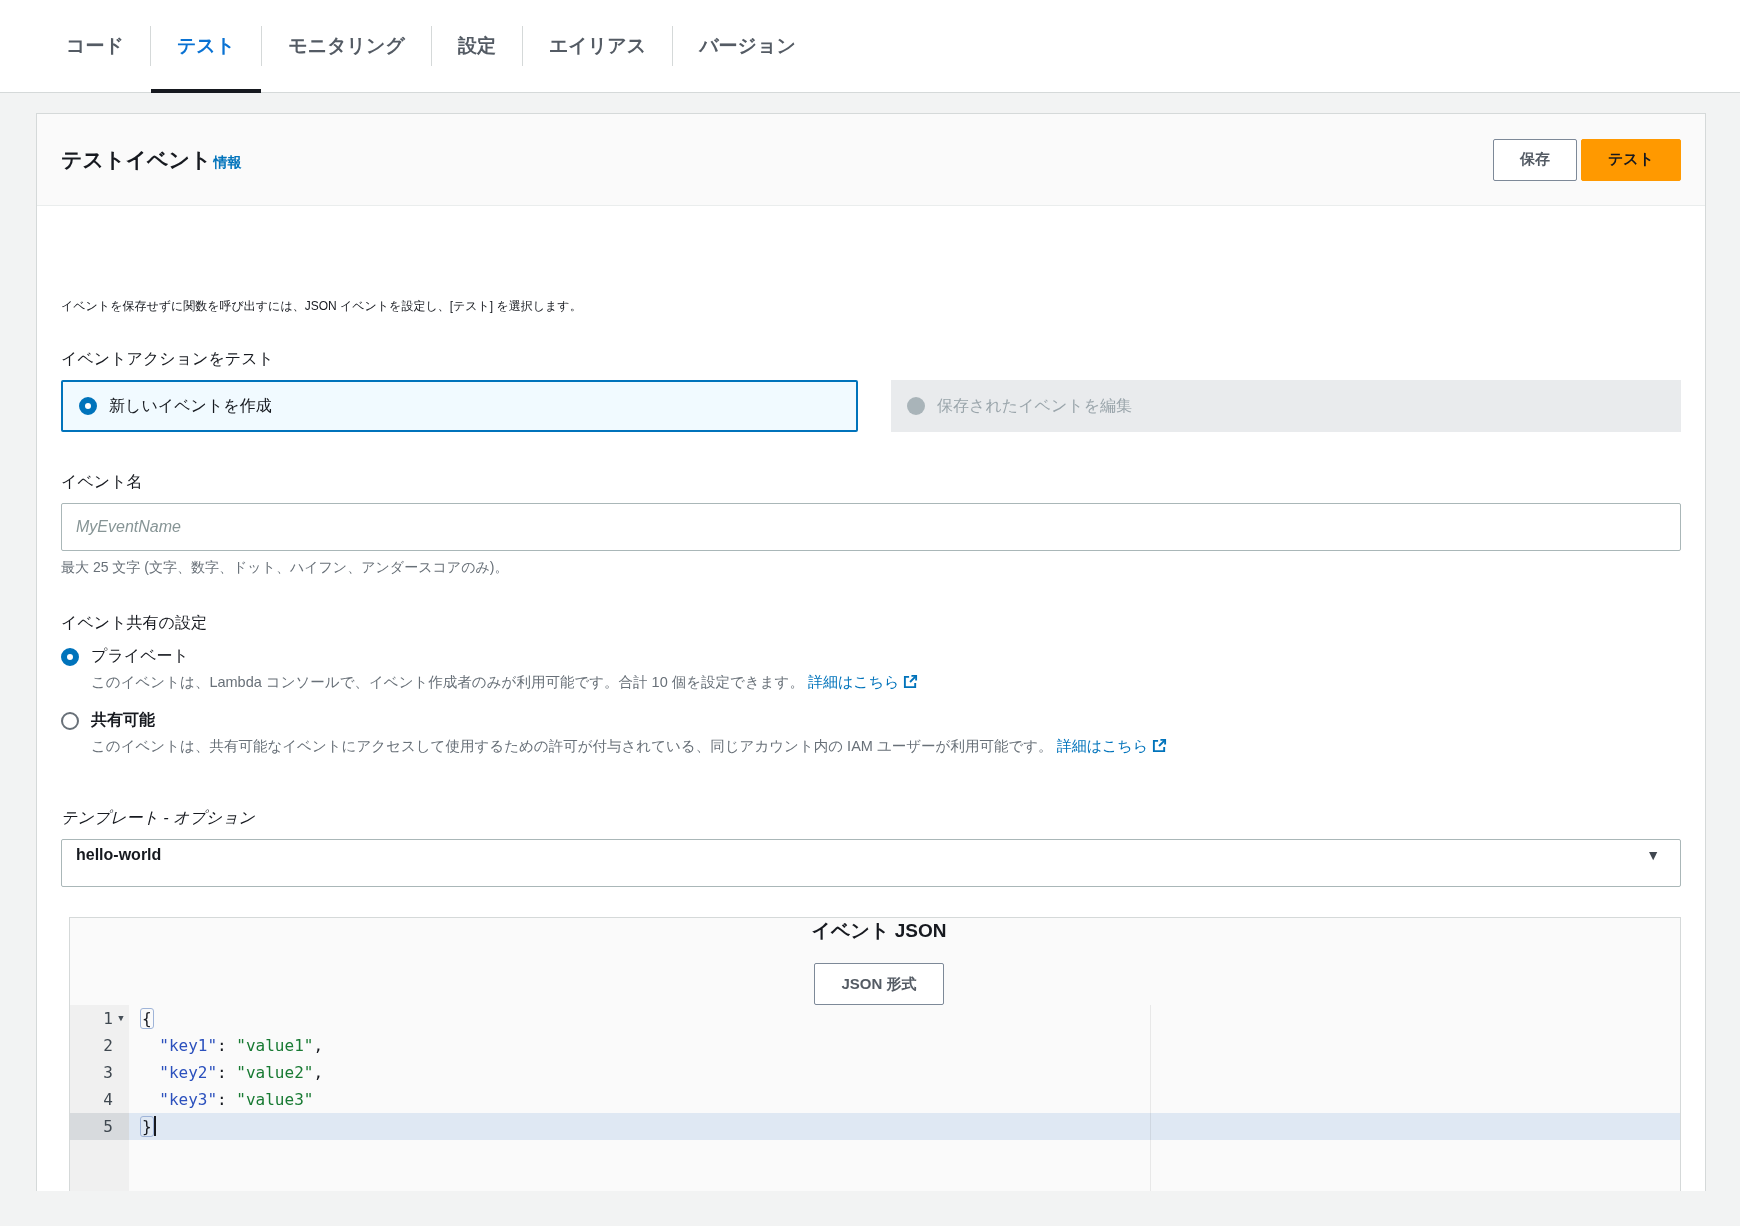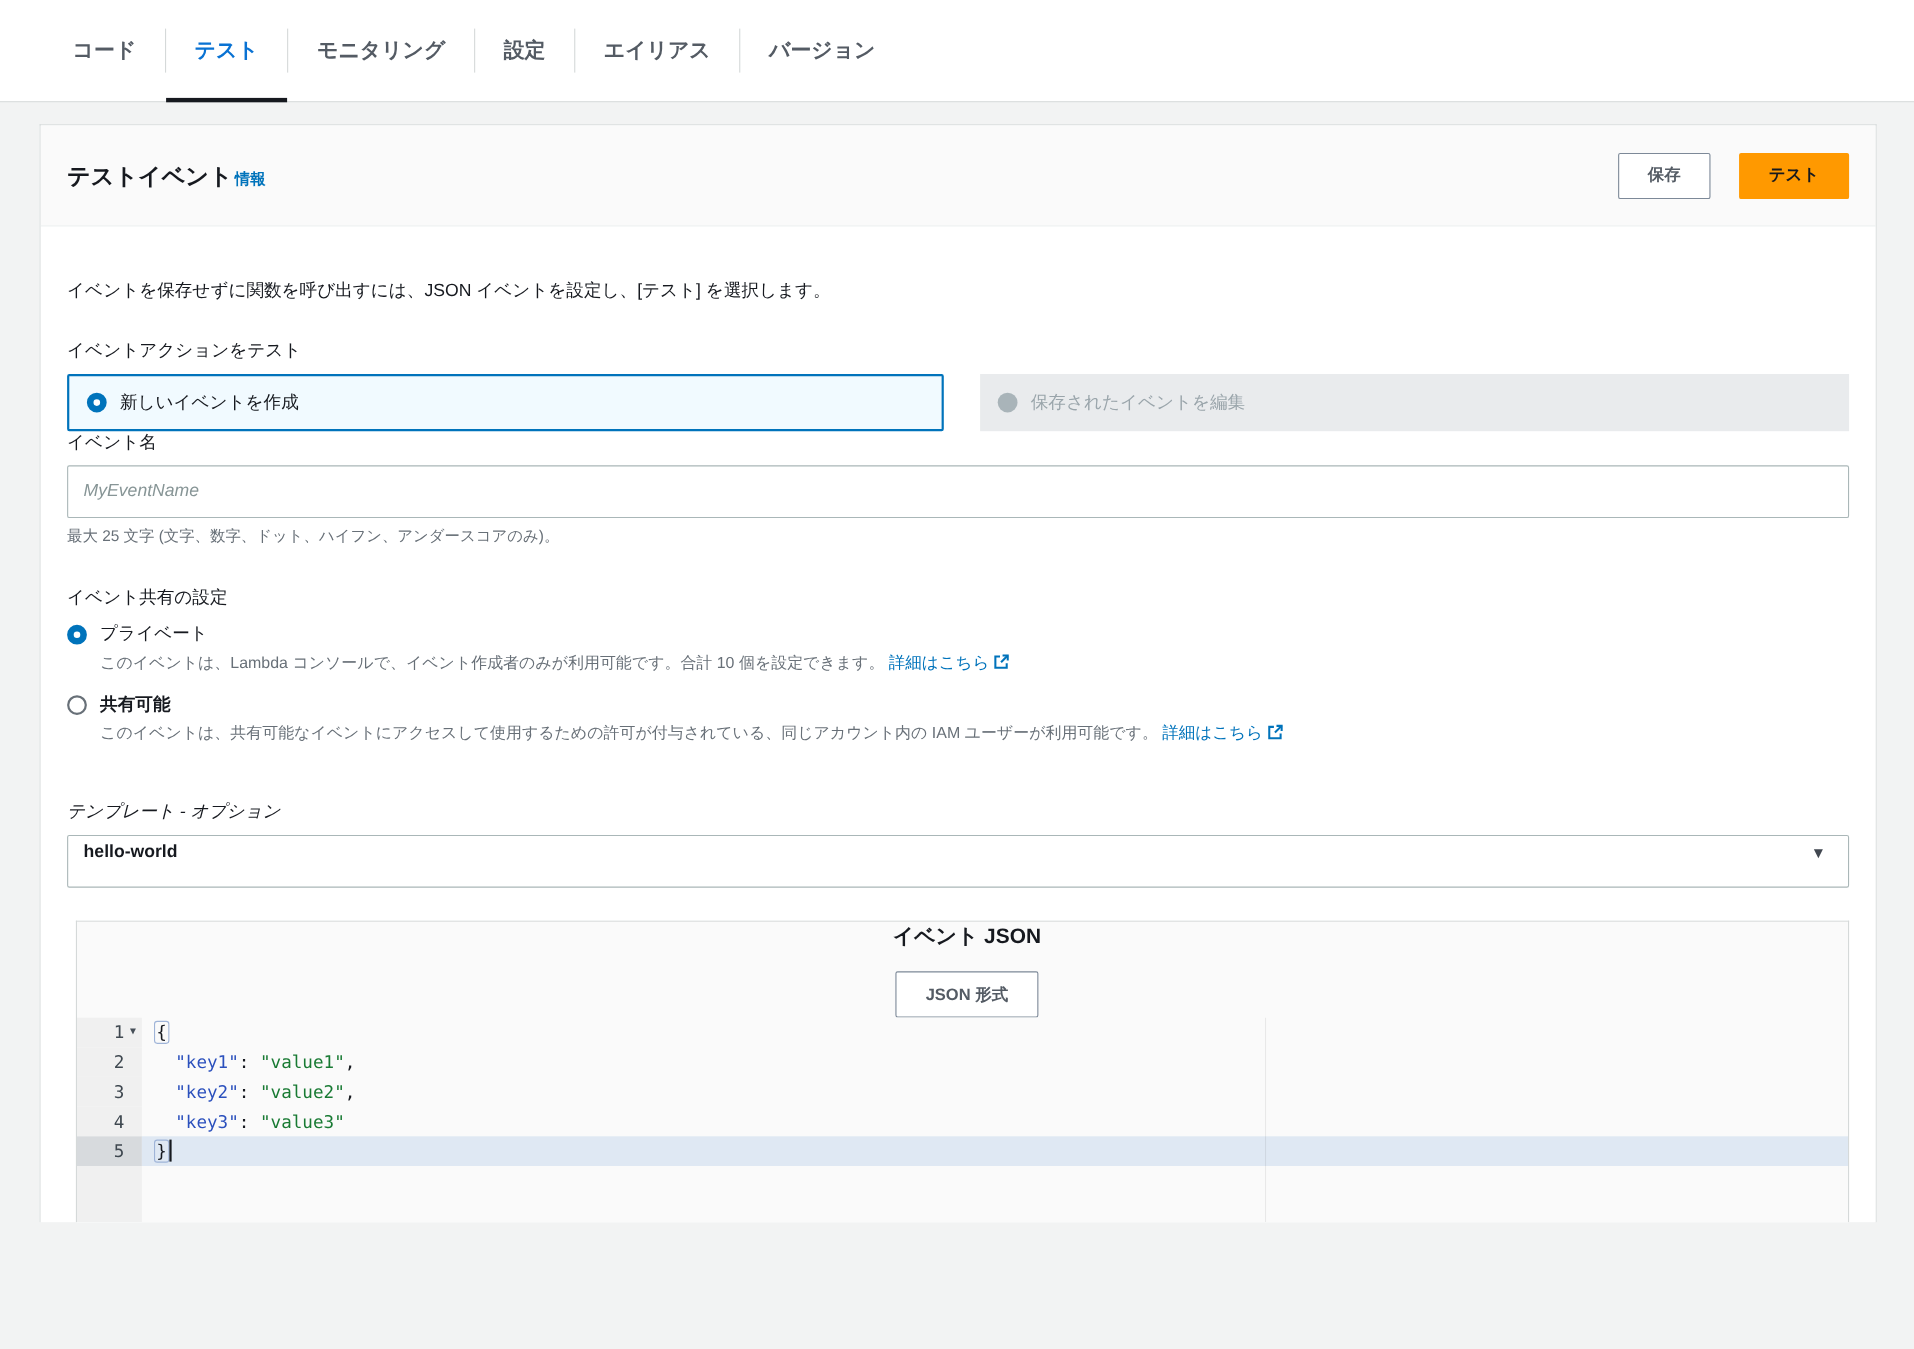--- a/index.html
+++ b/index.html
@@ -30,37 +30,37 @@
     margin:20px 34px 0 36px; background:#ffffff;
     border:1px solid #d5d9d9; border-bottom:none;
   }
   .panel-header {
     background:#fafafa; border-bottom:1px solid #eaeded; height:92px;
     display:flex; align-items:center; justify-content:space-between; padding:0 24px;
   }
   .title-row { display:flex; align-items:baseline; gap:2px; }
   .panel-title { font-size:21px; font-weight:bold; color:#16191f; }
   .info-link { font-size:14px; font-weight:bold; color:#0073bb; text-decoration:none; cursor:pointer; }
-  .header-actions { display:flex; gap:26px; }
+  .header-actions { display:flex; gap:4px; }
   .btn {
     height:42px; padding:0 26px; font-size:15px; font-weight:bold;
     border-radius:2px; cursor:pointer; font-family:inherit;
   }
   .btn-normal { background:#ffffff; border:1px solid #7d8998; color:#545b64; }
   .btn-primary { background:#ff9900; border:1px solid #ff9900; color:#16191f; }
 
   .panel-body { padding:48px 24px 0 24px; background:#ffffff; }
 
-  .description { font-size:16px; color:#16191f; margin-bottom:34px; }
+  .description { font-size:12px; color:#16191f; margin-bottom:34px;margin-top:44px; }
 
   .field-label { display:block; font-size:16px; color:#16191f; margin-bottom:10px; }
   .field-label.italic { font-style:italic; }
 
   
-  .tiles { display:flex; gap:33px; }
+  .tiles { display:flex; gap:33px; margin-bottom:40px; }
   .tile {
     height:52px; display:flex; align-items:center; gap:12px; padding:0 16px;
     font-size:16px; cursor:pointer;
   }
   .tile.selected {
     width:797px; background:#f1faff; border:2px solid #0073bb; border-radius:2px; color:#16191f;
   }
   .tile.disabled { flex:1; background:#e9ebed; color:#9aa5ab; cursor:default; }
 
   .radio { width:18px; height:18px; border-radius:50%; flex:0 0 18px; display:inline-block; }

